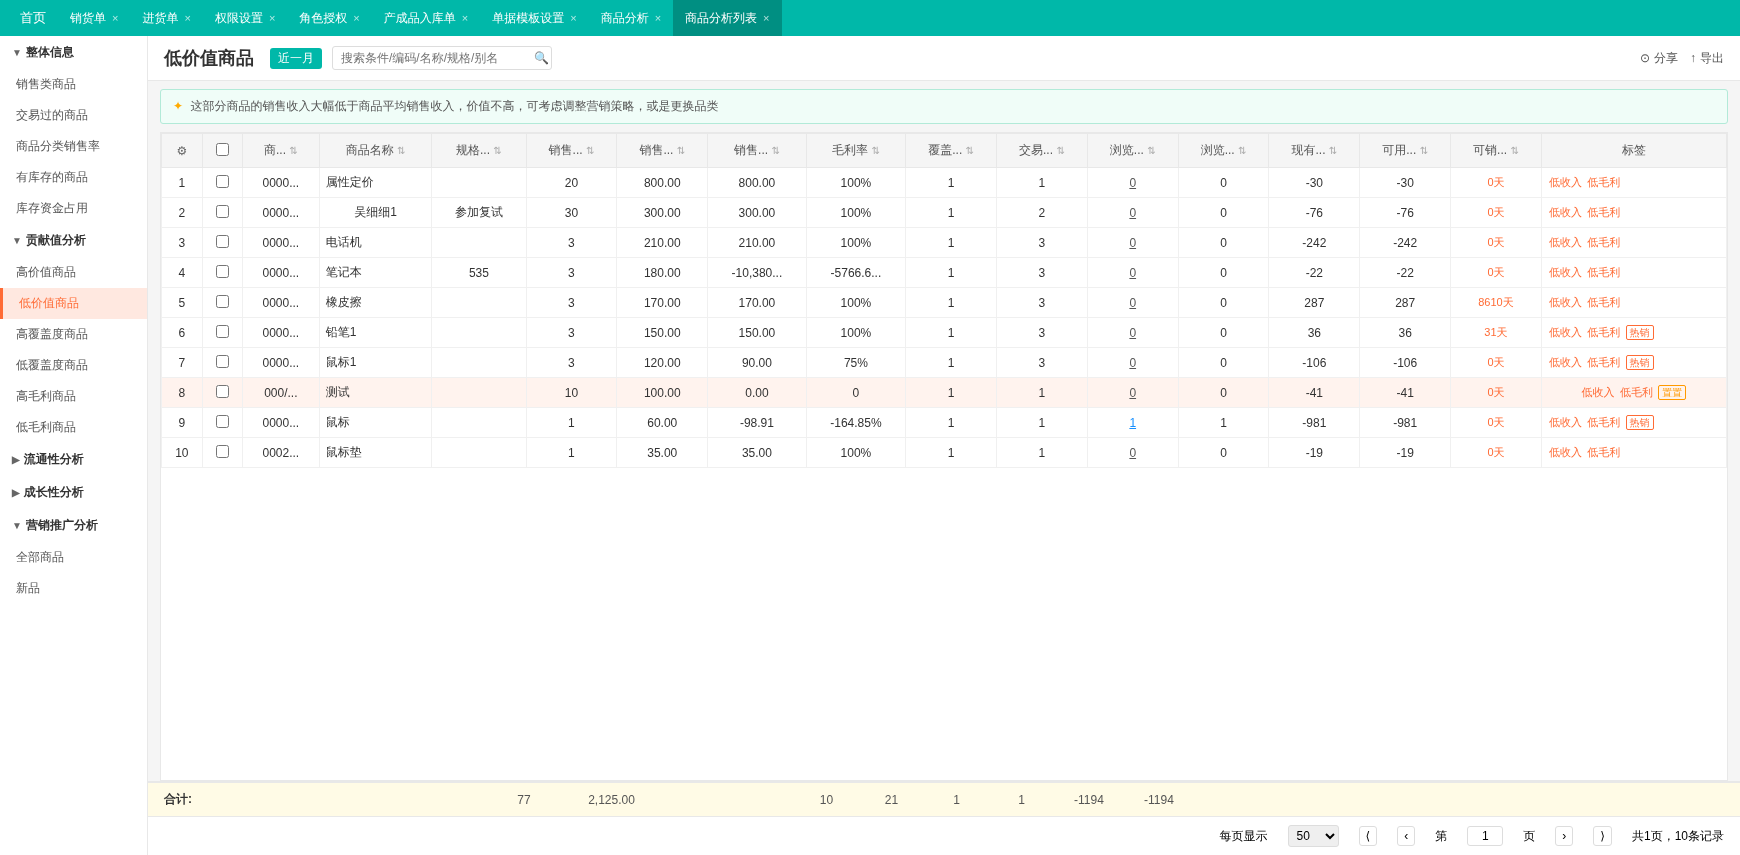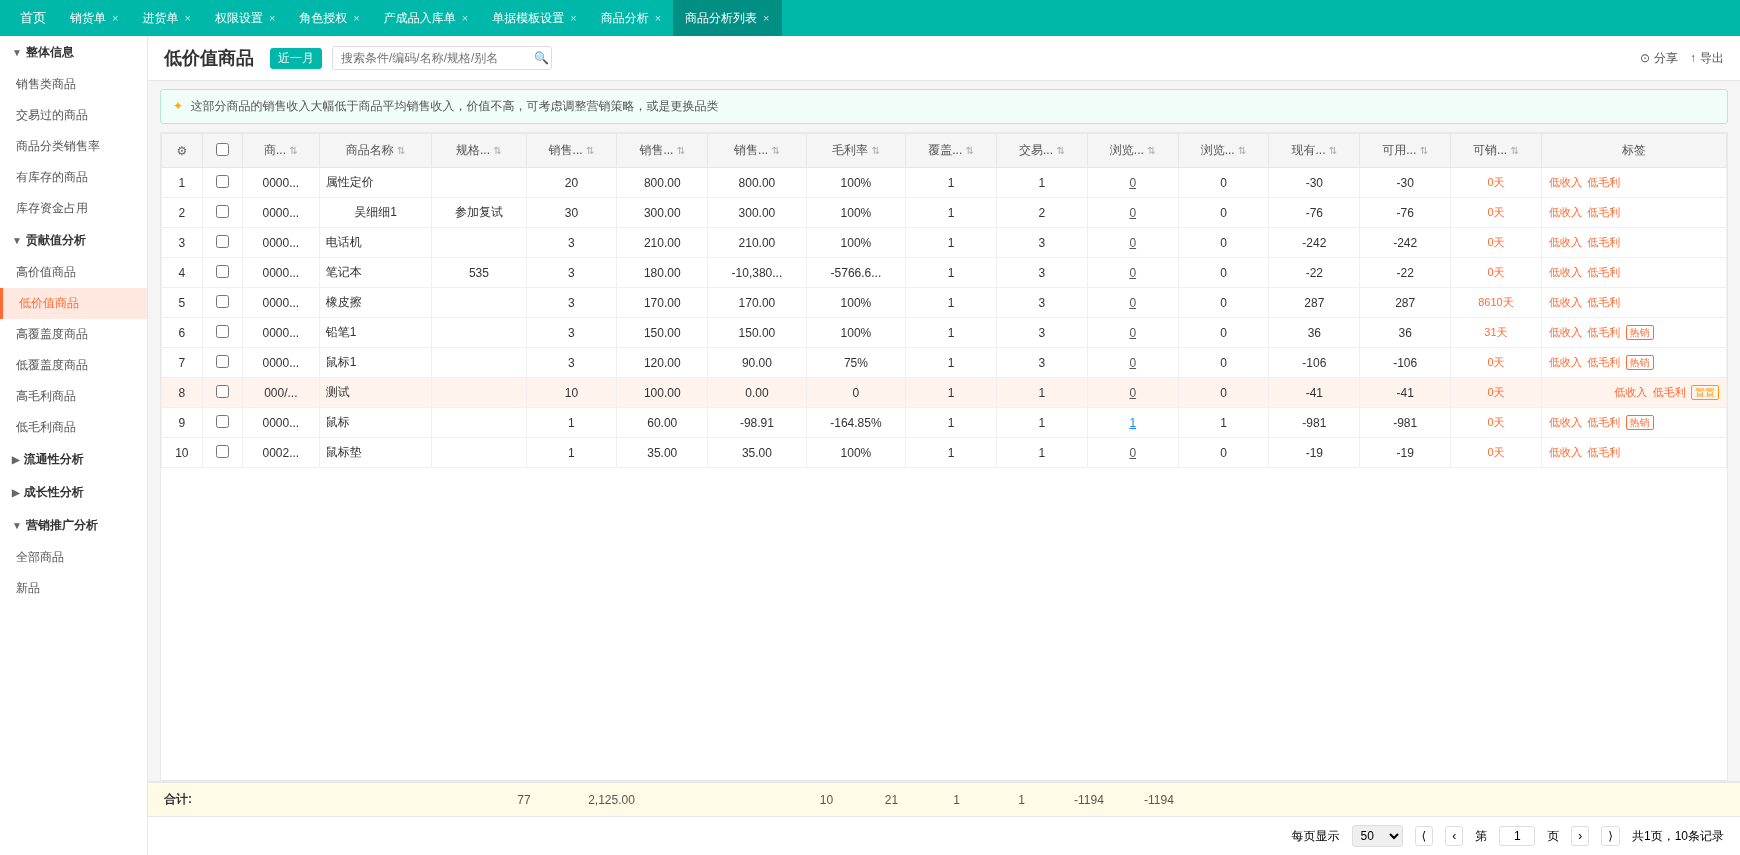--- a/index.html
+++ b/index.html
@@ -187,21 +187,21 @@
     }
 
     
     .pagination-bar {
       background: #fff;
       border-top: 1px solid #e8e8e8;
       padding: 8px 16px;
       display: flex;
       align-items: center;
       justify-content: flex-end;
-      gap: 12px;
+      gap: 20px;
       flex-shrink: 0;
     }
     .page-size-select {
       border: 1px solid #ddd;
       border-radius: 3px;
       padding: 2px 4px;
       font-size: 12px;
     }
     .page-btn {
       border: 1px solid #ddd;
@@ -497,21 +497,21 @@
     <td>100.00</td>
     <td>0.00</td>
     <td>0</td>
     <td>1</td>
     <td>1</td>
     <td><span class="zero-link">0</span></td>
     <td>0</td>
     <td>-41</td>
     <td>-41</td>
     <td><span class="tag-orange">0天</span></td>
-    <td style="text-align:right"><span class="tag-orange">低收入</span> <span class="tag-orange">低毛利</span> <span class="tag-orange-border" style="color:#ff9900;border-color:#ff9900">置置</span></td>
+    <td style="text-align:center"><span class="tag-orange">低收入</span> <span class="tag-orange">低毛利</span> <span class="tag-orange-border" style="color:#ff9900;border-color:#ff9900">置置</span></td>
   </tr>
             <tr>
     <td>9</td>
     <td><input type="checkbox" style=""></td>
     <td>0000...</td>
     <td style="text-align:left">鼠标</td>
     <td></td>
     <td>1</td>
     <td>60.00</td>
     <td>-98.91</td>

